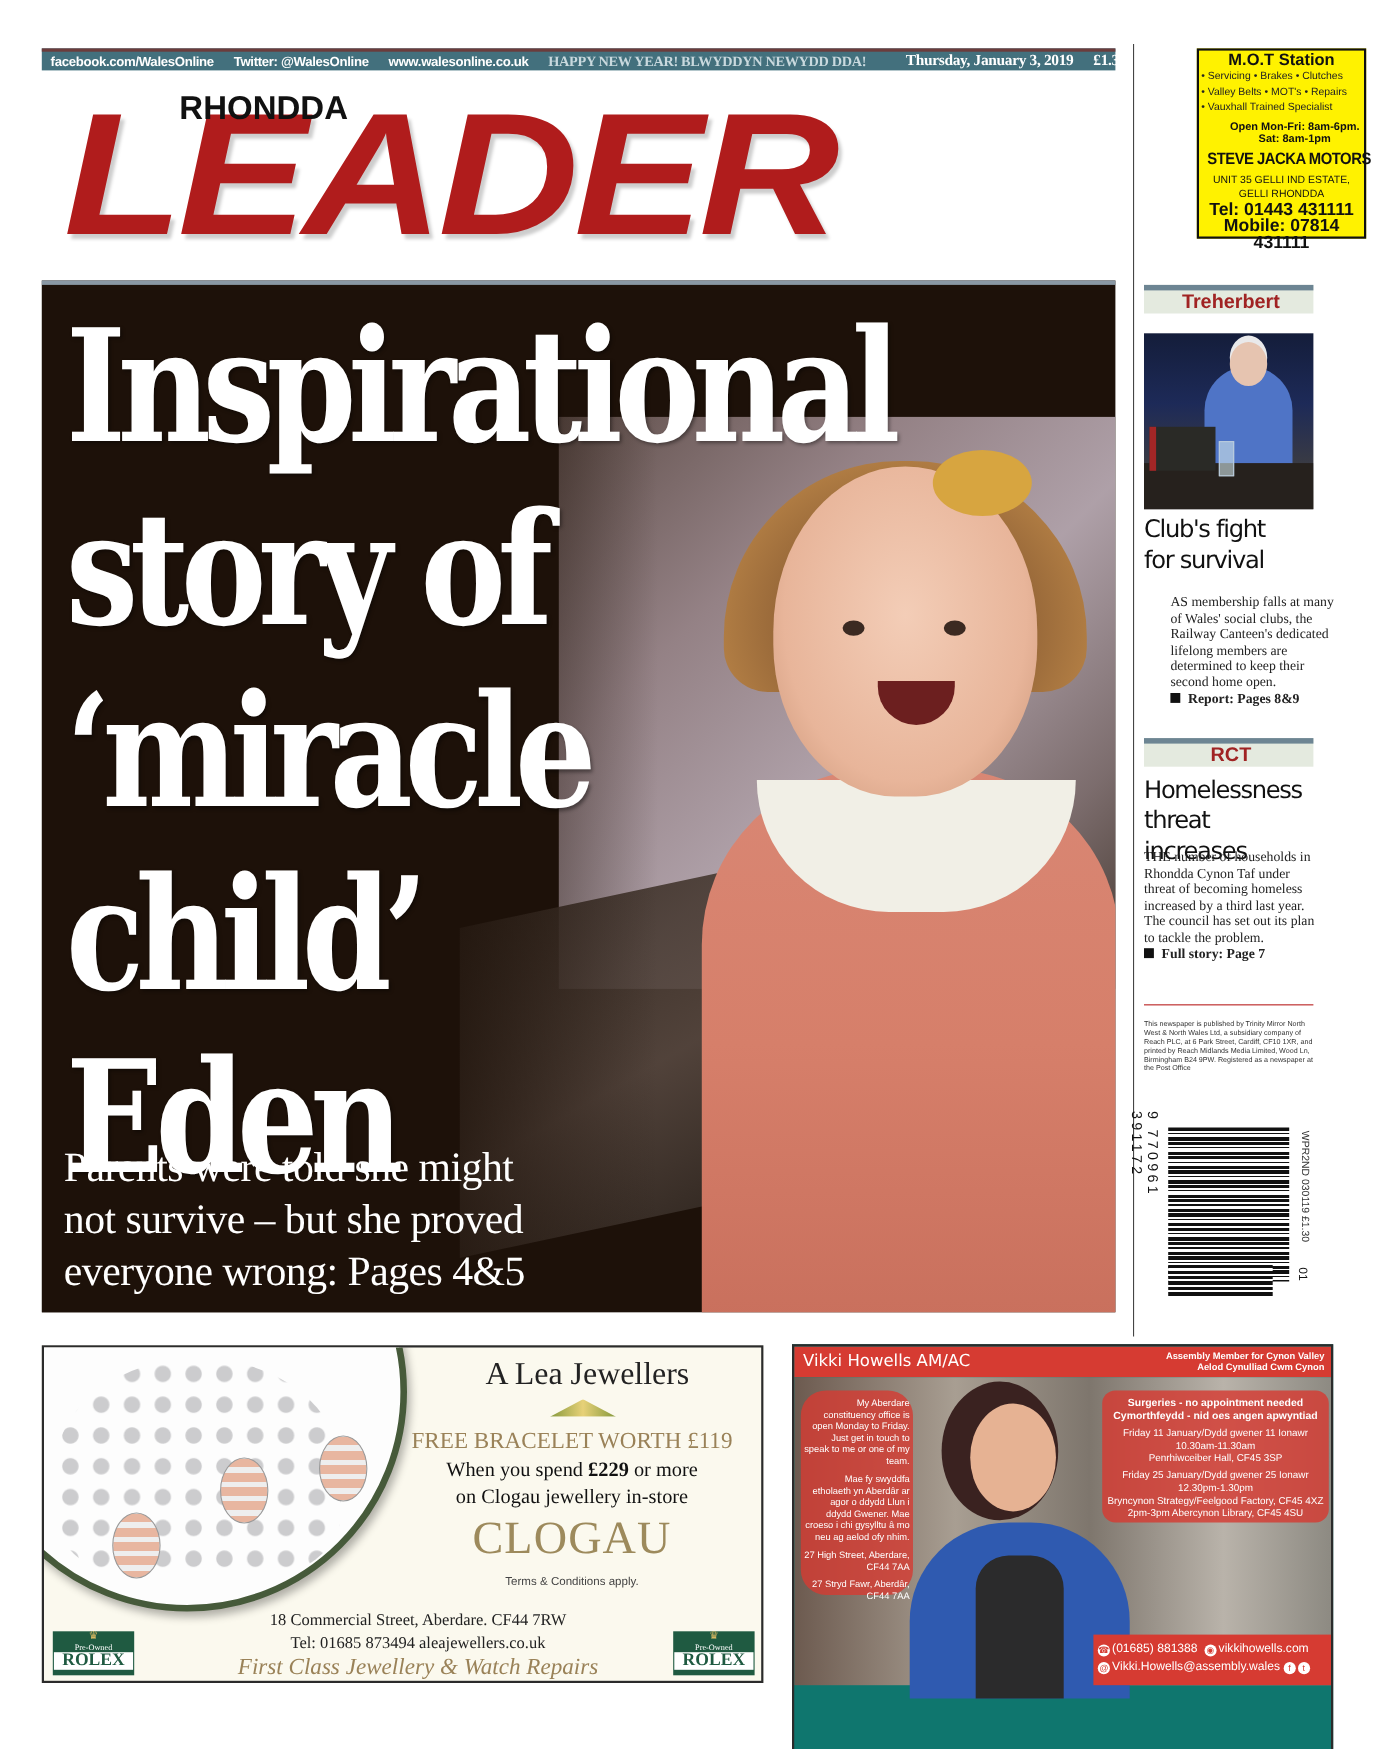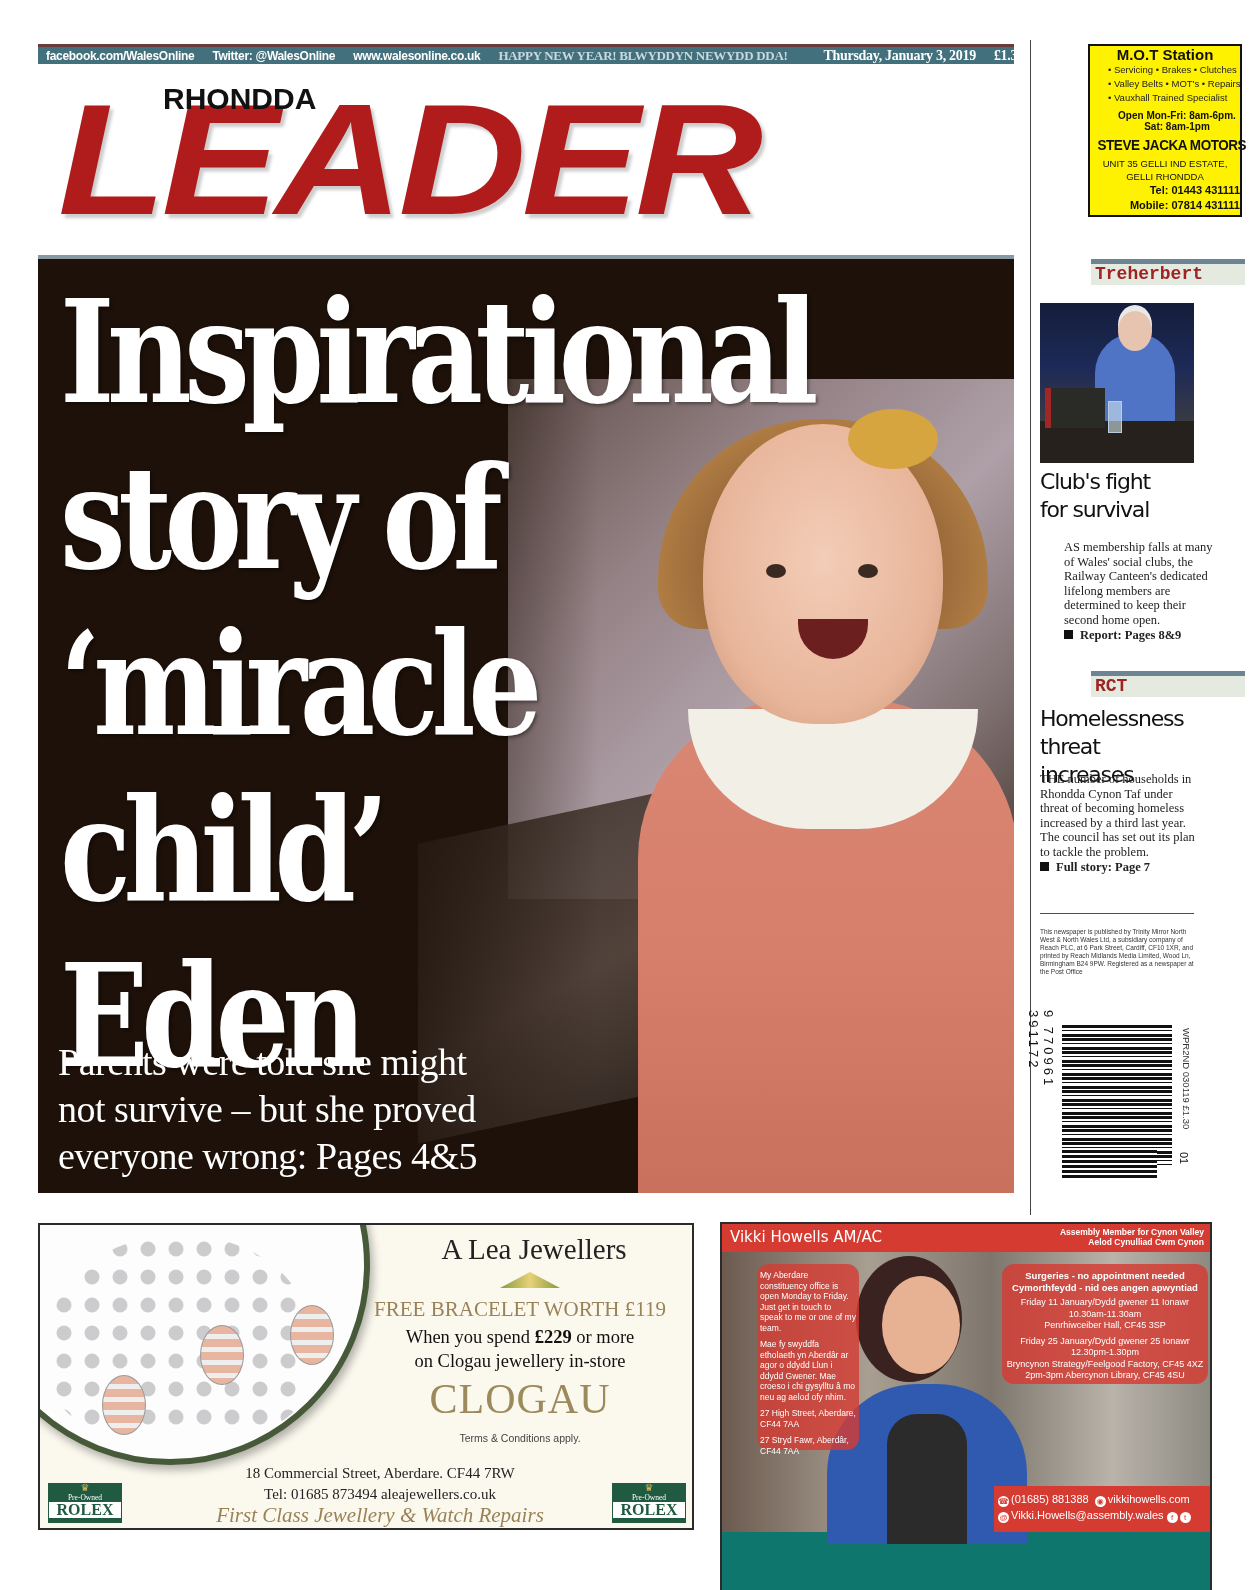--- a/index.html
+++ b/index.html
@@ -17,28 +17,28 @@
   .masthead { position: absolute; left: 38px; top: 74px; width: 960px; height: 180px; }
   .masthead .rhondda { position: absolute; left: 125px; top: 8px; font-family: "Liberation Sans", sans-serif; font-weight: bold; font-size: 30px; color: #111; letter-spacing: 0px; }
   .masthead .leader { position: absolute; left: 20px; top: 0px; font-family: "Liberation Sans", sans-serif; font-weight: bold; font-style: italic; color: #b01c1c; font-size: 158px; line-height: 170px; letter-spacing: -4px; transform: scaleX(1.12); transform-origin: left; text-shadow: 3px 4px 3px rgba(0,0,0,0.2); }
 
   
   .vrule { position: absolute; left: 1030px; top: 40px; width: 1px; height: 1175px; background: #444; }
 
   
   .mot { position: absolute; left: 1040px; top: 44px; width: 154px; height: 173px; background: #fff200; border: 2px solid #111; text-align: center; padding-top: 1px; margin-left: 48px; }
   .mot .t { font-weight: bold; font-size: 15px; color: #111; line-height: 16px; }
-  .mot .bul { font-size: 9.5px; text-align: left; padding-left: 18px; line-height: 14px; color: #222; white-space: nowrap; }
+  .mot .bul { font-size: 9.5px; text-align: left; padding-left: 2px; line-height: 14px; color: #222; white-space: nowrap; }
   .mot .hours { font-size: 10px; font-weight: bold; line-height: 11px; margin-top: 5px; padding-left: 24px; }
   .mot .name { font-size: 15px; font-weight: bold; letter-spacing: -0.5px; margin-top: 4px; transform: scaleX(0.9); white-space: nowrap; }
   .mot .addr { font-size: 9.5px; line-height: 13px; margin-top: 4px; }
-  .mot .tel { font-size: 11px; font-weight: bold; line-height: 15px; text-align: right; }
-
-  
-  .sidehead { position: absolute; left: 1091px; width: 154px; height: 26px; background: #e4eadf; border-top: 5px solid #6d8593; font-family: Liberation Mono, monospace; font-weight: bold; color: #a02323; font-size: 18px; padding-left: 4px; line-height: 20px; }
+  .mot .tel { font-size: 16px; font-weight: bold; line-height: 15px; }
+
+  
+  .sidehead { position: absolute; left: 1040px; width: 154px; height: 26px; background: #e4eadf; border-top: 5px solid #6d8593; font-family: Liberation Sans, sans-serif; font-weight: bold; color: #a02323; font-size: 18px; padding-left: 4px; line-height: 20px; text-align: center; }
   .sidephoto { position: absolute; left: 1040px; top: 303px; width: 154px; height: 160px; background: linear-gradient(180deg, #141d3a 0%, #1d2a58 40%, #3a3b43 75%, #2a2520 100%); overflow: hidden; }
   .sidephoto .man { position: absolute; left: 55px; top: 30px; width: 80px; height: 110px; border-radius: 40px 40px 10px 10px; background: #4f74c6; }
   .sidephoto .head { position: absolute; left: 78px; top: 8px; width: 34px; height: 40px; border-radius: 50%; background: #e6c4b0; box-shadow: 0 -6px 0 #e9e9ea; }
   .sidephoto .desk { position: absolute; left: 0; top: 118px; width: 154px; height: 42px; background: #26211d; }
   .sidephoto .box { position: absolute; left: 5px; top: 85px; width: 60px; height: 40px; background: #2a2a26; border-left: 6px solid #a32626; }
   .sidephoto .glass { position: absolute; left: 68px; top: 98px; width: 14px; height: 32px; background: rgba(210,230,235,0.6); border: 1px solid #bcd; }
 
   .side-title { position: absolute; left: 1040px; width: 158px; font-family: "DejaVu Sans", sans-serif; font-size: 22px; line-height: 28px; letter-spacing: -1.2px; color: #111; }
   .side-body { position: absolute; left: 1040px; width: 158px; font-family: "Liberation Serif", serif; font-size: 12.5px; line-height: 14.5px; color: #222; }
   .side-link { display: block; font-weight: bold; margin-top: 1px; }
@@ -92,21 +92,21 @@
 
   .ad-vikki { position: absolute; left: 720px; top: 1222px; width: 492px; height: 372px; border: 2px solid #2b2b2b; background: #0f766e; overflow: hidden; }
   .ad-vikki .bar { position: absolute; left: 0; top: 0; width: 100%; height: 28px; background: #d63b32; color: #fff; }
   .ad-vikki .bar .nm { position: absolute; left: 8px; top: 4px; font-family: "DejaVu Sans", sans-serif; font-size: 15px; }
   .ad-vikki .bar .role { position: absolute; right: 6px; top: 3px; text-align: right; font-size: 8.5px; font-weight: bold; line-height: 10px; }
   .ad-vikki .bgstone { position: absolute; left: 0; top: 28px; width: 100%; height: 280px; background: linear-gradient(90deg, #6c5a4f 0%, #a89e92 30%, #7e766d 55%, #b9b3aa 80%, #8d8a82 100%); }
   .ad-vikki .person { position: absolute; left: 105px; top: 40px; width: 200px; height: 270px; }
   .ad-vikki .pface { position: absolute; left: 55px; top: 12px; width: 78px; height: 98px; border-radius: 50%; background: #e6b293; box-shadow: -12px -6px 0 14px #3a2220; }
   .ad-vikki .jacket { position: absolute; left: 0; top: 120px; width: 200px; height: 160px; border-radius: 90px 90px 0 0; background: #2f5ab0; }
   .ad-vikki .top { position: absolute; left: 60px; top: 150px; width: 80px; height: 130px; background: #2b2b2c; border-radius: 30px 30px 0 0; }
-  .ad-vikki .box1 { position: absolute; left: 6px; top: 40px; width: 102px; height: 186px; background: rgba(214,59,50,0.8); border-radius: 12px; color: #fff; font-size: 8.5px; line-height: 10.5px; text-align: left; padding: 6px 3px; margin-left: 29px; }
+  .ad-vikki .box1 { position: absolute; left: 6px; top: 40px; width: 102px; height: 186px; background: rgba(214,59,50,0.8); border-radius: 23px; color: #fff; font-size: 8.5px; line-height: 10.5px; text-align: right; padding: 6px 3px; }
   .ad-vikki .box1 p { margin-bottom: 6px; }
   .ad-vikki .box2 { position: absolute; left: 280px; top: 40px; width: 206px; height: 120px; background: rgba(214,59,50,0.82); border-radius: 12px; color: #fff; font-size: 9px; line-height: 11.5px; text-align: center; padding: 6px 3px; }
   .ad-vikki .box2 .h { font-weight: bold; font-size: 9.5px; margin-bottom: 4px; }
   .ad-vikki .box2 p { margin-bottom: 4px; }
   .ad-vikki .contact { position: absolute; left: 272px; top: 262px; width: 220px; height: 46px; background: #d63b32; color: #fff; font-size: 11px; line-height: 16px; padding: 5px 4px; white-space: nowrap; }
   .ic { display: inline-block; width: 11px; height: 11px; border-radius: 50%; background: #fff; color: #d63b32; font-size: 8px; line-height: 11px; text-align: center; margin-right: 2px; vertical-align: -1px; }
 </style>
 </head>
 <body>
 

